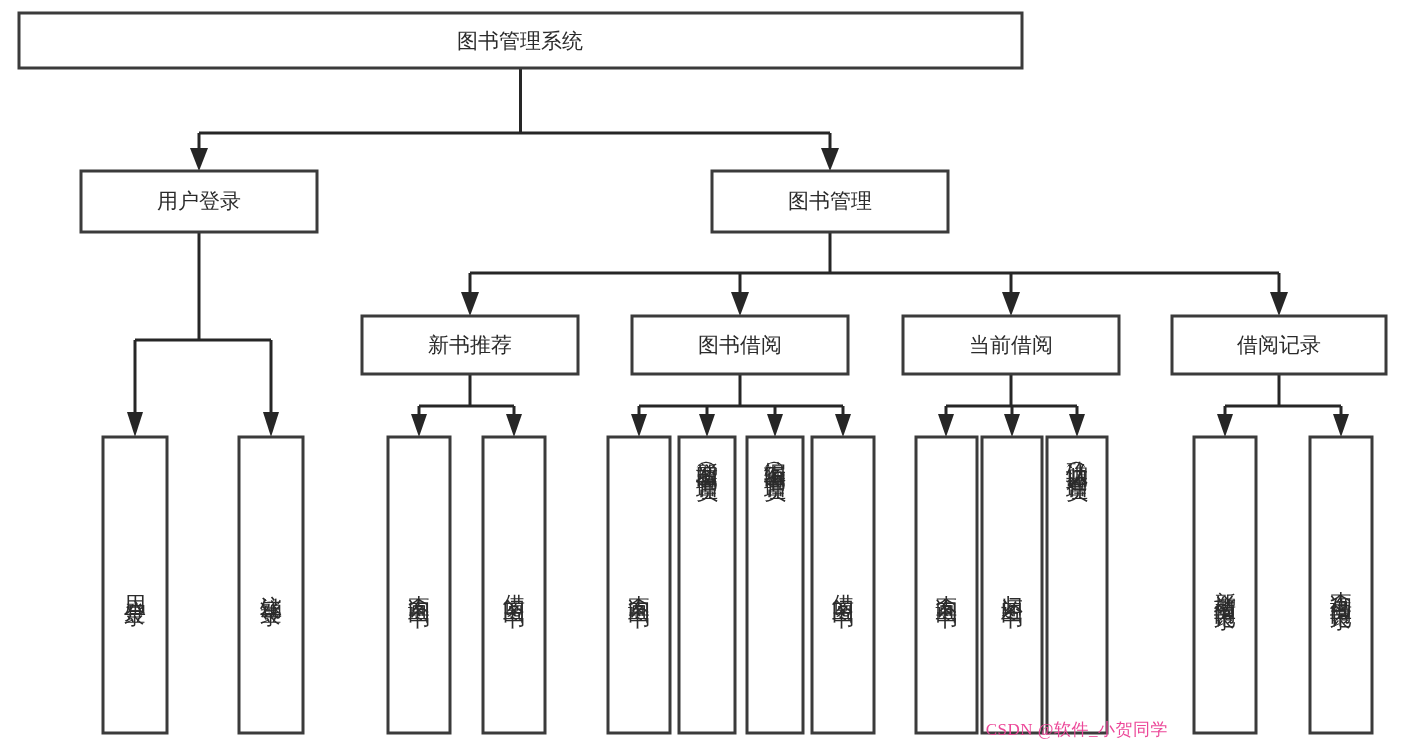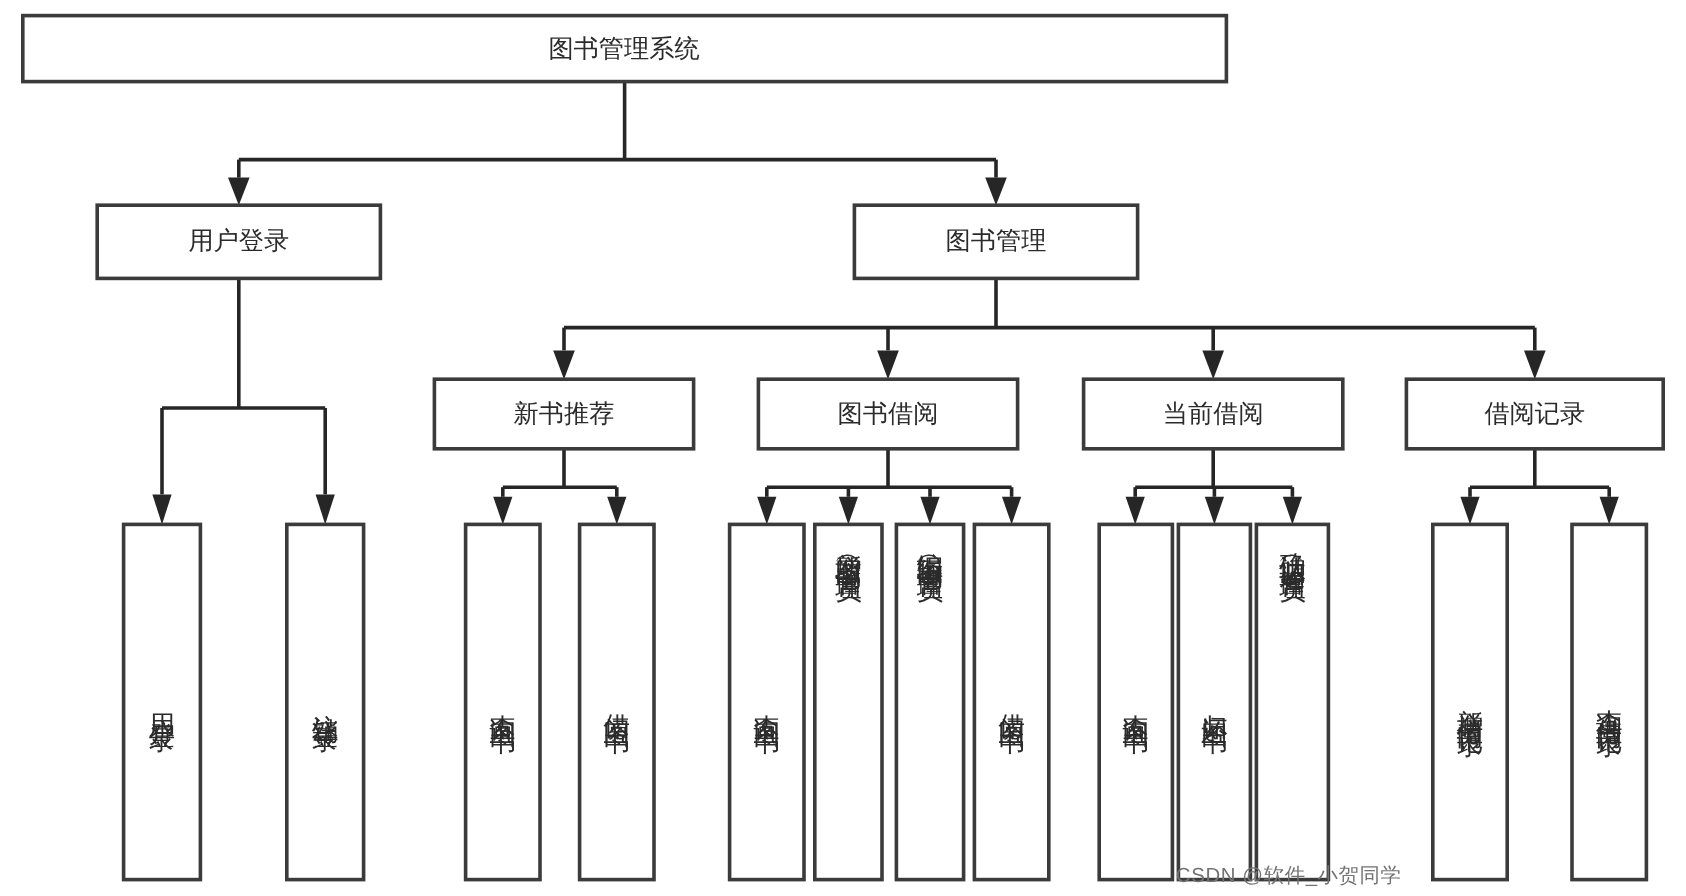--- a/index.html
+++ b/index.html
@@ -50,23 +50,23 @@
     font-family: "Liberation Sans", "DejaVu Sans", sans-serif;
     font-size: 21px;
     fill: #2b2b2b;
     text-anchor: middle;
     dominant-baseline: middle;
   }
   .watermark {
     position: absolute;
     right: 12px;
     bottom: 6px;
-    font-family: Liberation Sans, sans-serif;
+    font-family: Liberation Serif, serif;
     font-size: 17px;
-    color: #737373;
+    color: #ec4899;
     letter-spacing: 0.5px;
     white-space: nowrap;
     user-select: none;
     text-align: right;
   }
 </style>
 </head>
 <body>
 
 <div id="diagram-root">

